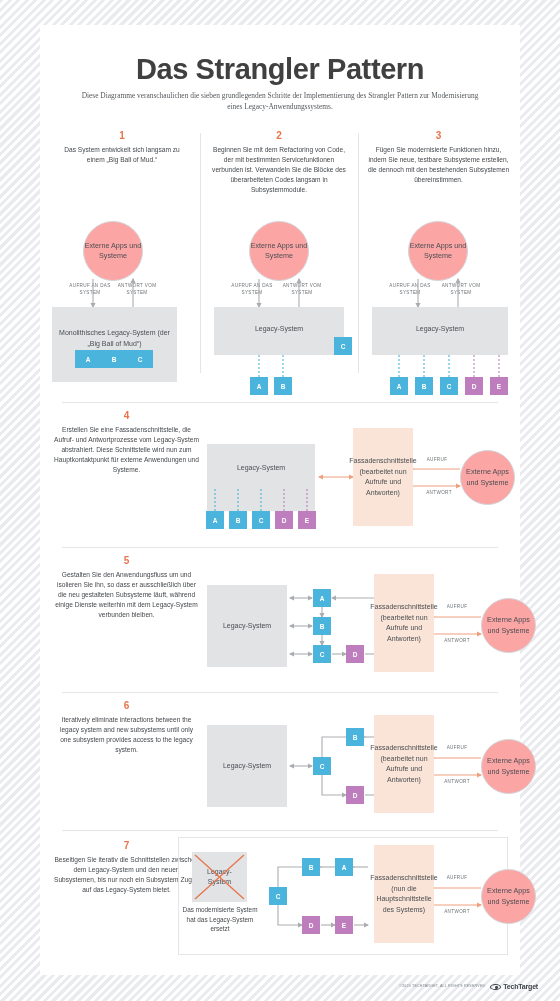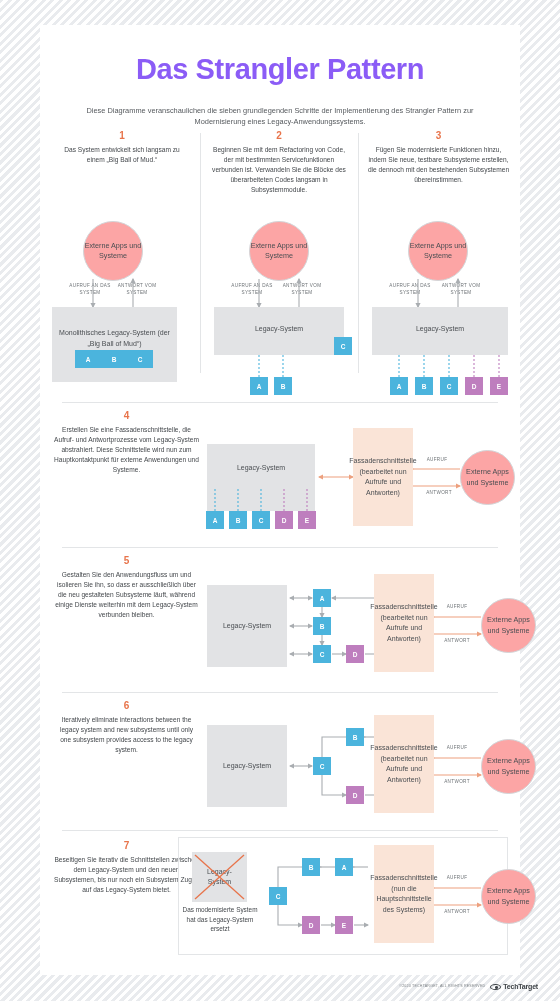--- a/index.html
+++ b/index.html
@@ -13,26 +13,26 @@
     overflow:hidden;
   }
   .card {
     position:absolute; left:40px; top:25px;
     width:480px; height:950px;
     background:#ffffff;
   }
   
   .title {
     text-align:center; font-size:29px; font-weight:bold;
-    color:#8b5cf6; letter-spacing:-0.4px;
+    color:#404040; letter-spacing:-0.4px;
     margin:28px 0 0 0;
   }
   .subtitle {
     text-align:center; font-size:7.4px; color:#55595d;
-    line-height:1.55; margin:19px auto 0 auto; width:400px;
+    line-height:1.55; margin:4px auto 0 auto; width:400px;font-family:Liberation Serif, serif;
   }
   
   .stepnum {
     text-align:center; color:#e8744b; font-size:10px;
     font-weight:bold; margin-bottom:4px;
   }
   .desc {
     font-size:6.6px; color:#44484c; line-height:1.52; text-align:center;
   }
   .legacy-box {

